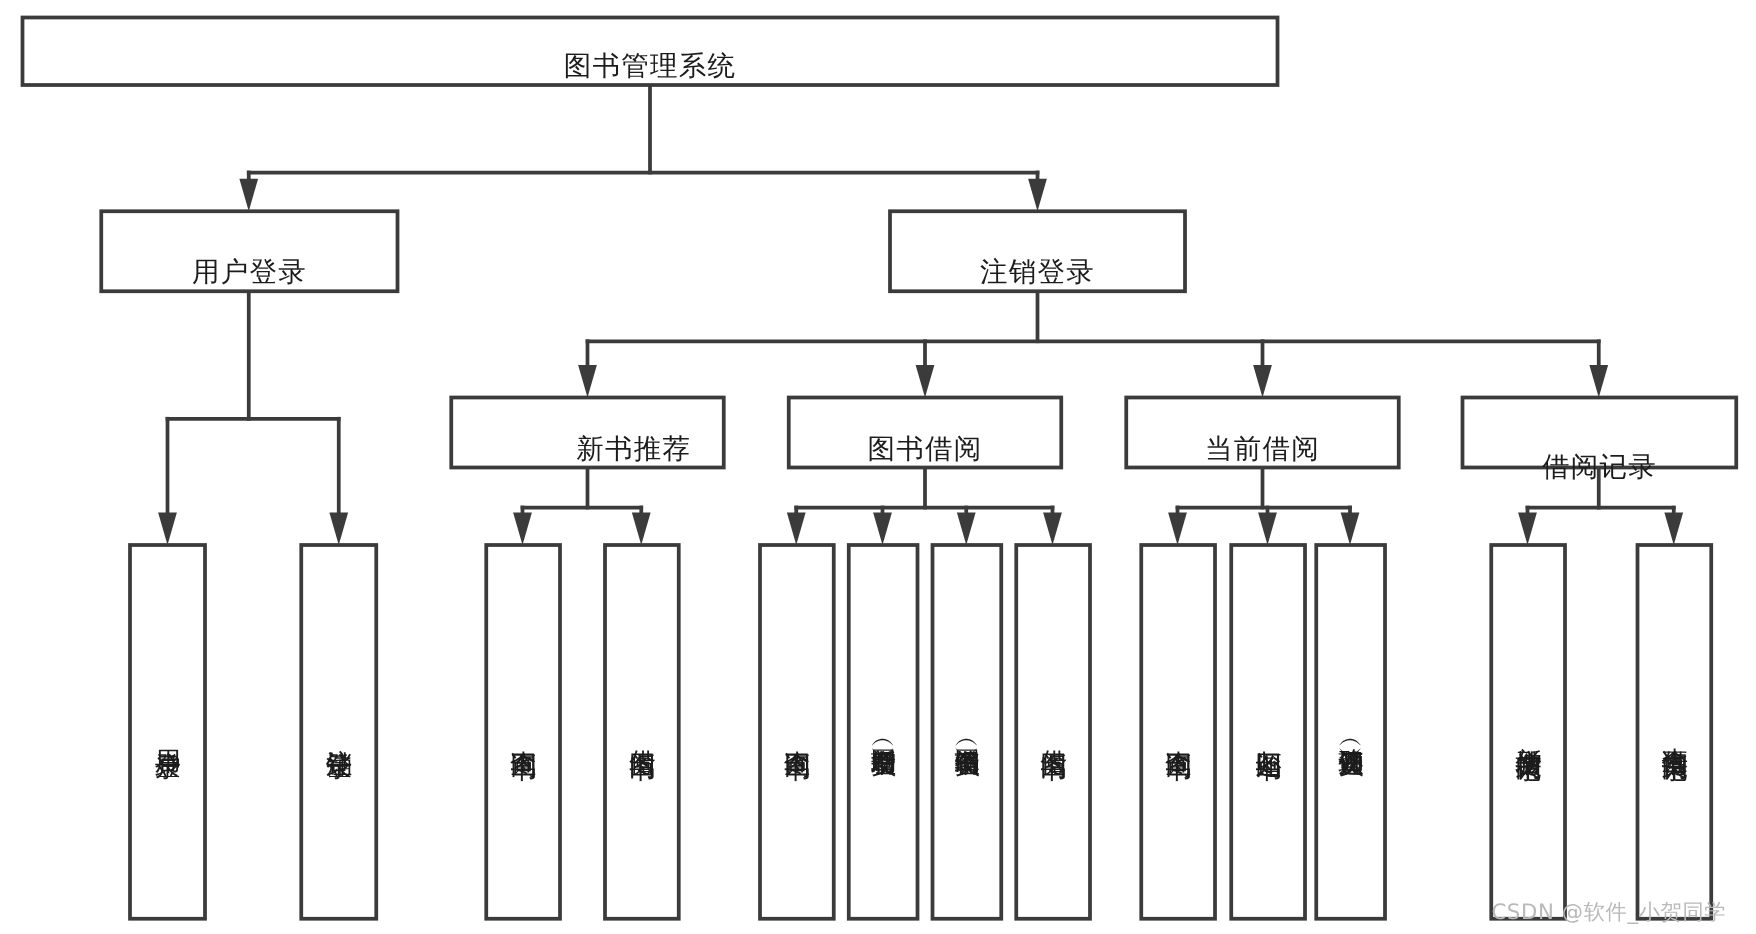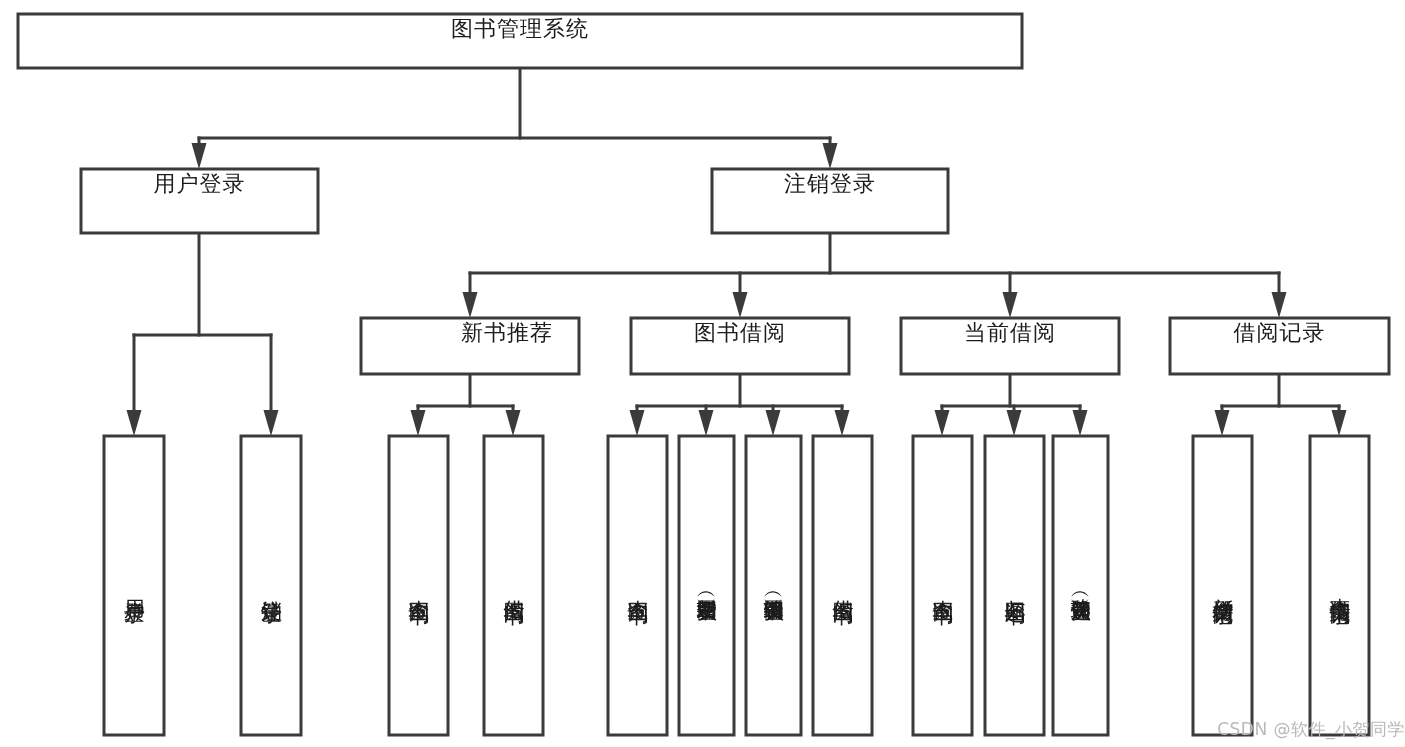--- a/index.html
+++ b/index.html
@@ -18,29 +18,29 @@
   }
   .vlabel-text{
     writing-mode:vertical-rl;
     text-orientation:upright;
     font-family:"DejaVu Sans","Liberation Sans",sans-serif;
     font-size:21px;line-height:1.18;color:#1c1c1c;
     letter-spacing:1.5px;
     white-space:nowrap;
   }
   .hlabel-wrap{
-    position:absolute;display:flex;align-items:flex-start;justify-content:center;
+    position:absolute;display:flex;align-items:flex-end;justify-content:center;
     pointer-events:none;
   }
   .hlabel-text{
     font-family:"DejaVu Sans","Liberation Sans",sans-serif;
     font-size:22px;color:#1c1c1c;letter-spacing:1px;white-space:nowrap;
   }
   #watermark{
-    position:absolute;right:0;bottom:6px;
+    position:absolute;right:24px;bottom:6px;
     font-family:"DejaVu Sans","Liberation Sans",sans-serif;
     font-size:17px;color:#b9b9b9;letter-spacing:.5px;user-select:none;
   }
 </style>
 </head>
 <body>
 
 <div id="diagram-root">
 
   <svg id="tree-svg" viewBox="0 0 1405 747">

